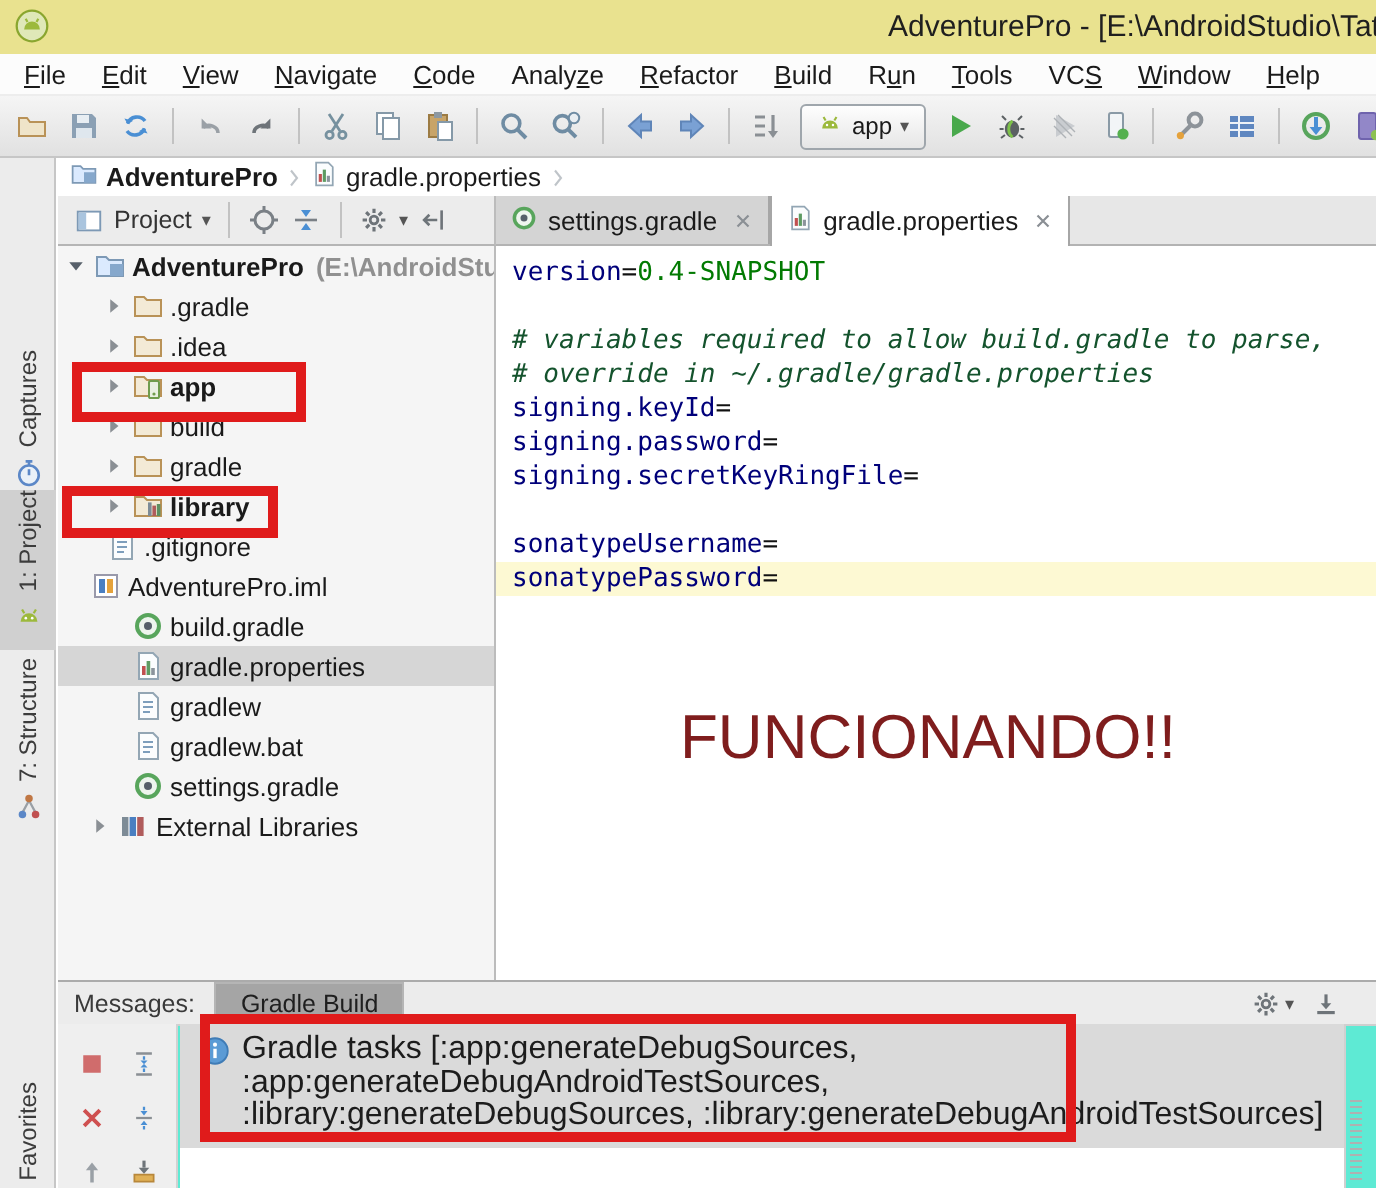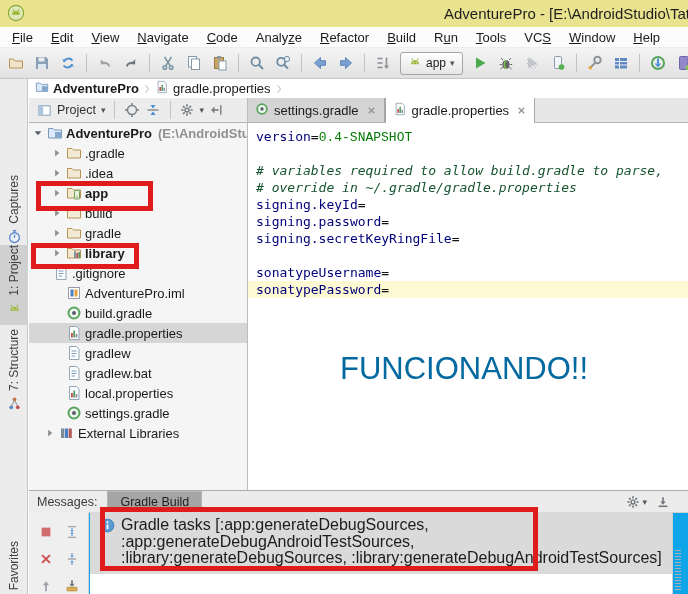--- a/index.html
+++ b/index.html
@@ -59,28 +59,28 @@
   .tab.active{background:#fff;border-left:1px solid #a6a6a6;margin-bottom:-1px;z-index:2;}
   .tab-close{display:flex;margin-left:2px;}
 
   
   .editor-body{position:absolute;left:248px;top:123px;right:0;bottom:104px;background:#fff;
                font-family:"DejaVu Sans Mono","Liberation Mono",monospace;font-size:13px;overflow:hidden;}
   .ed-lines{padding-top:5px;}
   .ed-line{height:17px;line-height:17px;padding-left:8px;white-space:pre;}
   .ed-line.hl{background:#fdf9d3;}
   .c-key{color:#00007a;}
-  .c-value{color:#027a02;font-family:Liberation Mono, monospace;}
+  .c-value{color:#027a02;}
   .c-comment{color:#14532d;font-style:italic;}
   .c-plain{color:#111;}
   .ed-overlay{position:absolute;left:340px;top:351px;font-family:"Liberation Sans",sans-serif;font-size:31px;
-              color:#0369a1;white-space:nowrap;z-index:5;}
-
-  
-  .messages{position:absolute;left:29px;top:490px;right:0;bottom:0;background:#0ea5e9;border-top:1px solid #ababab;box-sizing:border-box;}
+              color:#7f1d1d;white-space:nowrap;z-index:5;}
+
+  
+  .messages{position:absolute;left:29px;top:490px;right:0;bottom:0;background:#5eead4;border-top:1px solid #ababab;box-sizing:border-box;}
   .msg-header{height:22px;background:#ececec;border-bottom:1px solid #cfcfcf;display:flex;align-items:stretch;
               padding-left:8px;box-sizing:border-box;}
   .msg-label{font-size:12.5px;color:#3a3a3a;align-self:center;margin-right:10px;}
   .msg-tabs{display:flex;align-items:flex-end;}
   .msg-tab{height:20px;line-height:20px;padding:0 12px;background:#d2d2d2;border:1px solid #b5b5b5;border-bottom:none;
            margin-right:3px;font-size:12.5px;color:#474747;}
   .msg-tab.active{background:#a5a5a5;color:#1f1f1f;margin-top:48px;}
   .msg-hdr-icons{margin-left:auto;display:flex;align-items:center;gap:9px;margin-right:18px;}
   .msg-hdr-icons [data-icon]{display:flex;}
   .ghc{display:flex;align-items:center;gap:2px;}
@@ -490,21 +490,21 @@
         <div class="tree-row" style="padding-left:8px">
           <span class="tree-arrow"></span>
           <span class="tree-icon">
             <svg width="16" height="16" viewBox="0 0 16 16">
               <path d="M3.5 1.5h7l2.5 2.5v10.5H3.5z" fill="#fbfdfe" stroke="#93a6b4"></path>
               <path d="M5.5 6h5M5.5 8.5h5M5.5 11h3.5" stroke="#7d9ebc"></path>
             </svg>
           </span>
           <span class="tree-label">.gitignore</span>
         </div>
-        <div class="tree-row" style="padding-left:21px">
+        <div class="tree-row" style="">
           <span class="tree-arrow"></span>
           <span class="tree-icon">
             <svg width="16" height="16" viewBox="0 0 16 16">
               <rect x="2.5" y="2.5" width="11" height="11" fill="#fff" stroke="#99a"></rect>
               <rect x="4.5" y="4.5" width="3" height="7" fill="#4a7fc1"></rect>
               <rect x="8.5" y="4.5" width="3" height="7" fill="#e5a23c"></rect>
             </svg>
           </span>
           <span class="tree-label">AdventurePro.iml</span>
         </div>
@@ -542,32 +542,20 @@
         </div>
         <div class="tree-row" style="padding-left:21px">
           <span class="tree-arrow"></span>
           <span class="tree-icon">
             <svg width="16" height="16" viewBox="0 0 16 16">
               <path d="M3.5 1.5h7l2.5 2.5v10.5H3.5z" fill="#fbfdfe" stroke="#93a6b4"></path>
               <path d="M5.5 6h5M5.5 8.5h5M5.5 11h3.5" stroke="#7d9ebc"></path>
             </svg>
           </span>
           <span class="tree-label">gradlew.bat</span>
-        </div>
-        <div class="tree-row" style="padding-left:21px">
-          <span class="tree-arrow"></span>
-          <span class="tree-icon">
-            <svg width="16" height="16" viewBox="0 0 16 16">
-              <path d="M3.5 1.5h7l2.5 2.5v10.5H3.5z" fill="#fbfdfe" stroke="#93a6b4"></path>
-              <rect x="5" y="8" width="1.8" height="4.5" fill="#c05050"></rect>
-              <rect x="7.3" y="5.5" width="1.8" height="7" fill="#5d9b62"></rect>
-              <rect x="9.6" y="9" width="1.8" height="3.5" fill="#8b949c"></rect>
-            </svg>
-          </span>
-          <span class="tree-label">local.properties</span>
         </div>
         <div class="tree-row" style="padding-left:21px">
           <span class="tree-arrow"></span>
           <span class="tree-icon">
             <svg width="16" height="16" viewBox="0 0 16 16">
               <circle cx="8" cy="8" r="5.5" fill="#eef5ee" stroke="#58a55c" stroke-width="2"></circle>
               <circle cx="8" cy="8" r="2" fill="#57606a"></circle>
             </svg>
           </span>
           <span class="tree-label">settings.gradle</span>

